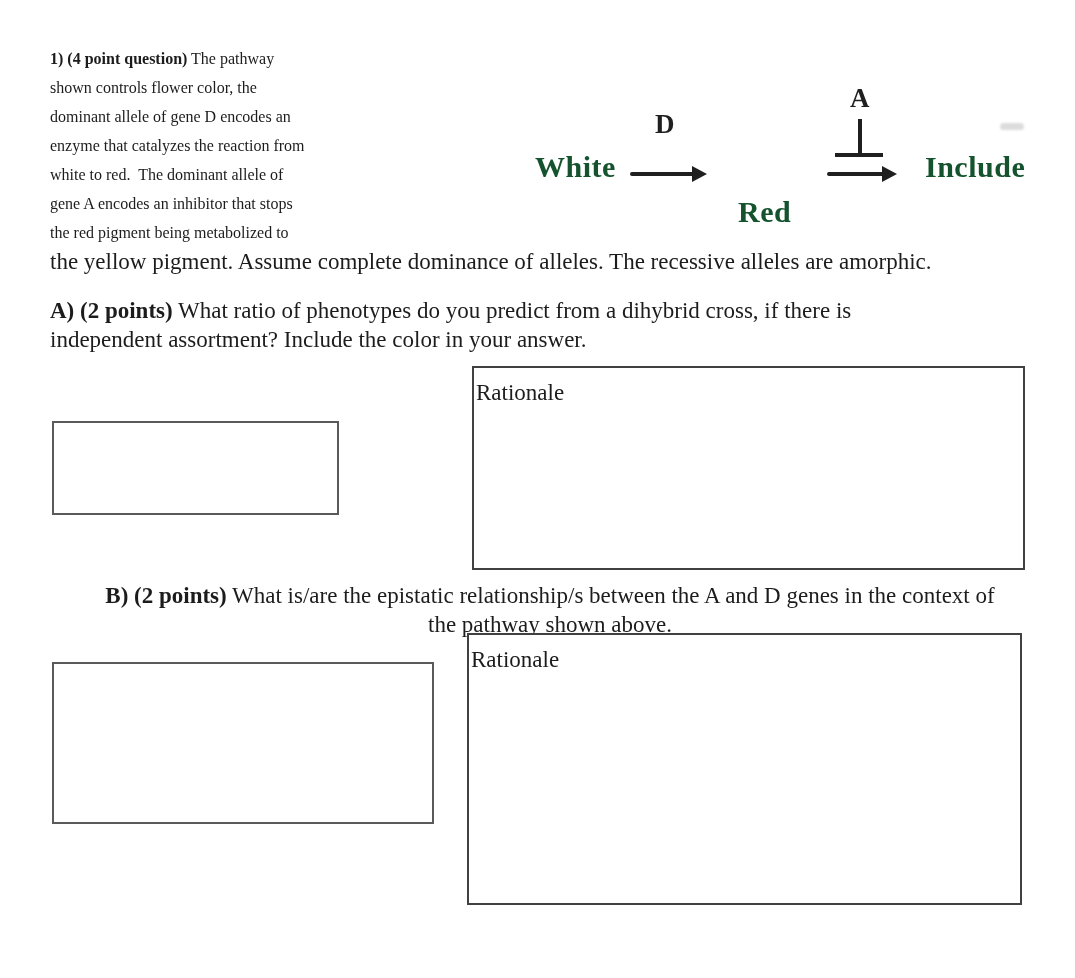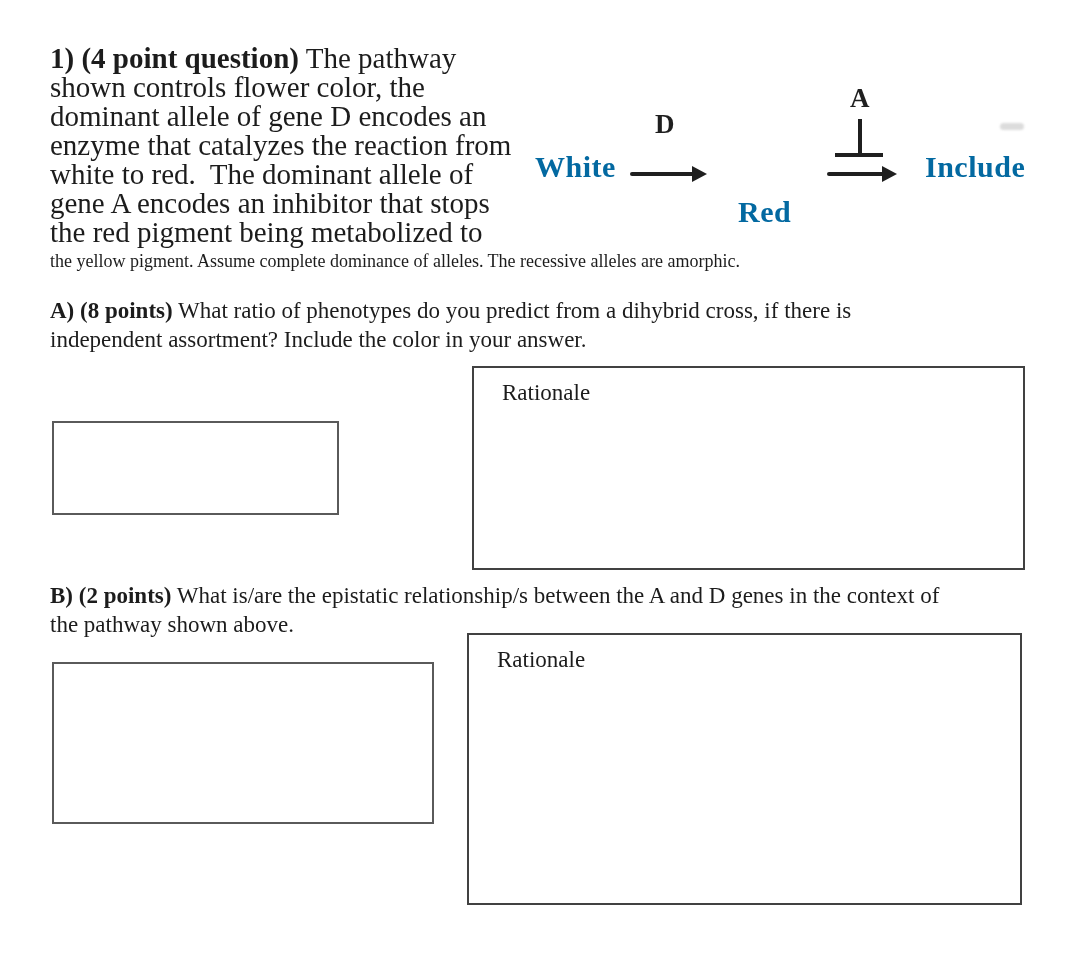--- a/index.html
+++ b/index.html
@@ -17,48 +17,48 @@
     overflow: hidden;
   }
   .preline { white-space: pre-line; }
 
   
   .q1-narrow {
     position: absolute;
     left: 50px;
     top: 44px;
     width: 480px;
-    font-size: 29px;
+    font-size: 16px;
     line-height: 29px;
   }
   .q1-full {
     position: absolute;
     left: 50px;
     top: 247px;
     width: 995px;
-    font-size: 18px;
+    font-size: 23px;
     line-height: 29px;
   }
   b, strong { font-weight: bold; }
 
   
   .diagram {
     position: absolute;
     left: 505px;
     top: 85px;
     width: 545px;
     height: 115px;
   }
   .substrate {
     position: absolute;
     top: 67px;
     font-weight: bold;
     font-size: 30px;
     line-height: 30px;
-    color: #0369a1;
+    color: #14532d;
     letter-spacing: 0.5px;
   }
   .substrate.white  { left: 30px; }
   .substrate.red    { left: 233px; margin-top: 45px; }
   .substrate.yellow { left: 420px; }
   .gene {
     position: absolute;
     font-weight: bold;
     font-size: 27px;
     line-height: 27px;
@@ -109,39 +109,39 @@
 
   
   .part-text {
     position: absolute;
     left: 50px;
     width: 1000px;
     font-size: 23px;
     line-height: 29px;
   }
   .part-a-text { top: 296px; }
-  .part-b-text { top: 581px; }
+  .part-b-text { top: 581px; text-align: center; }
 
   
   .answer-box {
     position: absolute;
     box-sizing: border-box;
     border: 2px solid #5a5a5a;
     background: #ffffff;
     cursor: text;
   }
   .answer-box.box-a { left: 52px; top: 421px; width: 287px; height: 94px; }
   .answer-box.box-b { left: 52px; top: 662px; width: 382px; height: 162px; }
 
   .rationale-box {
     position: absolute;
     box-sizing: border-box;
     border: 2px solid #414141;
     background: #ffffff;
-    padding: 10px 28px;
+    padding: 10px 2px;
     font-size: 23px;
     line-height: 29px;
     cursor: text;
   }
   .rationale-box.rat-a { left: 472px; top: 366px; width: 553px; height: 204px; }
   .rationale-box.rat-b { left: 467px; top: 633px; width: 555px; height: 272px; }
   .rationale-label { display: inline-block; }
 </style>
 </head>
 <body>
@@ -172,21 +172,21 @@
     <div class="inhibit-h"></div>
     <div class="arrow a2">
       <div class="shaft"></div>
       <div class="head"></div>
     </div>
     <span class="substrate yellow">Include</span>
     <div class="smudge"></div>
   </div>
 
   <div class="part-text part-a-text">
-    <strong>A) (8 points)</strong><span class="preline"> What ratio of phenotypes do you predict from a dihybrid cross, if there is
+    <strong>A) (2 points)</strong><span class="preline"> What ratio of phenotypes do you predict from a dihybrid cross, if there is
 independent assortment? Include the color in your answer.</span>
   </div>
   <div class="answer-box box-a"></div>
   <div class="rationale-box rat-a">
     <span class="rationale-label">Rationale</span>
   </div>
 
   <div class="part-text part-b-text">
     <strong>B) (2 points)</strong><span class="preline"> What is/are the epistatic relationship/s between the A and D genes in the context of
 the pathway shown above.</span>

